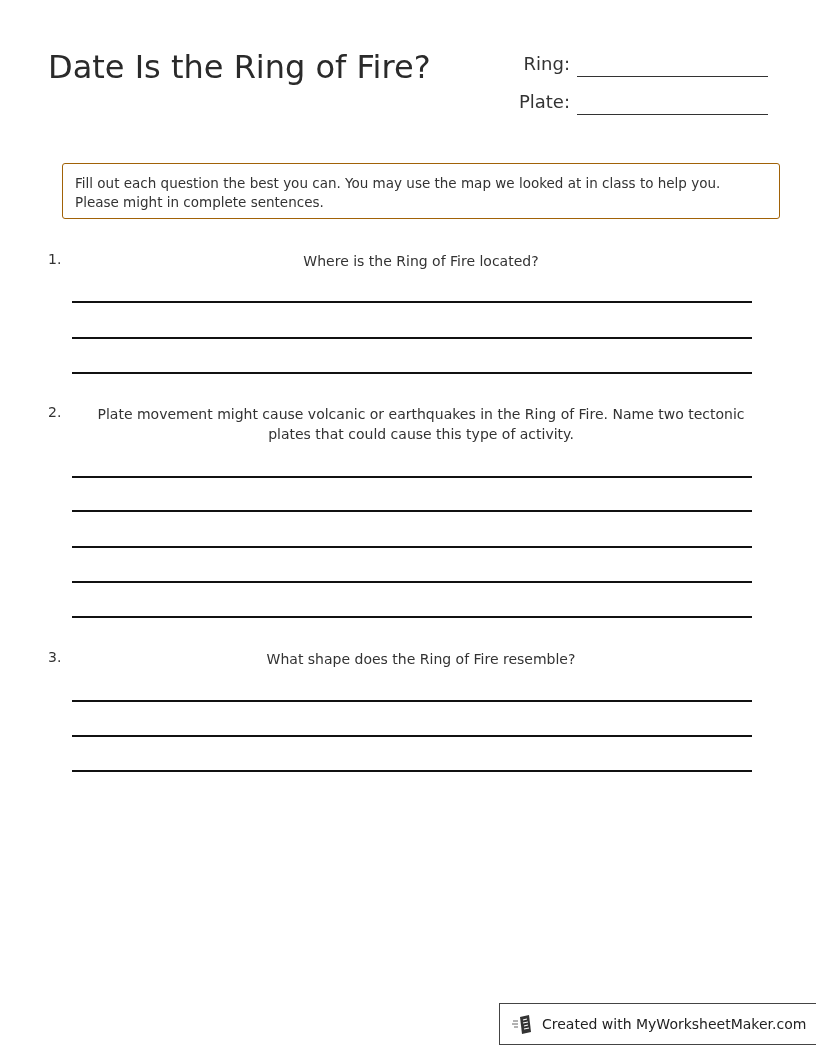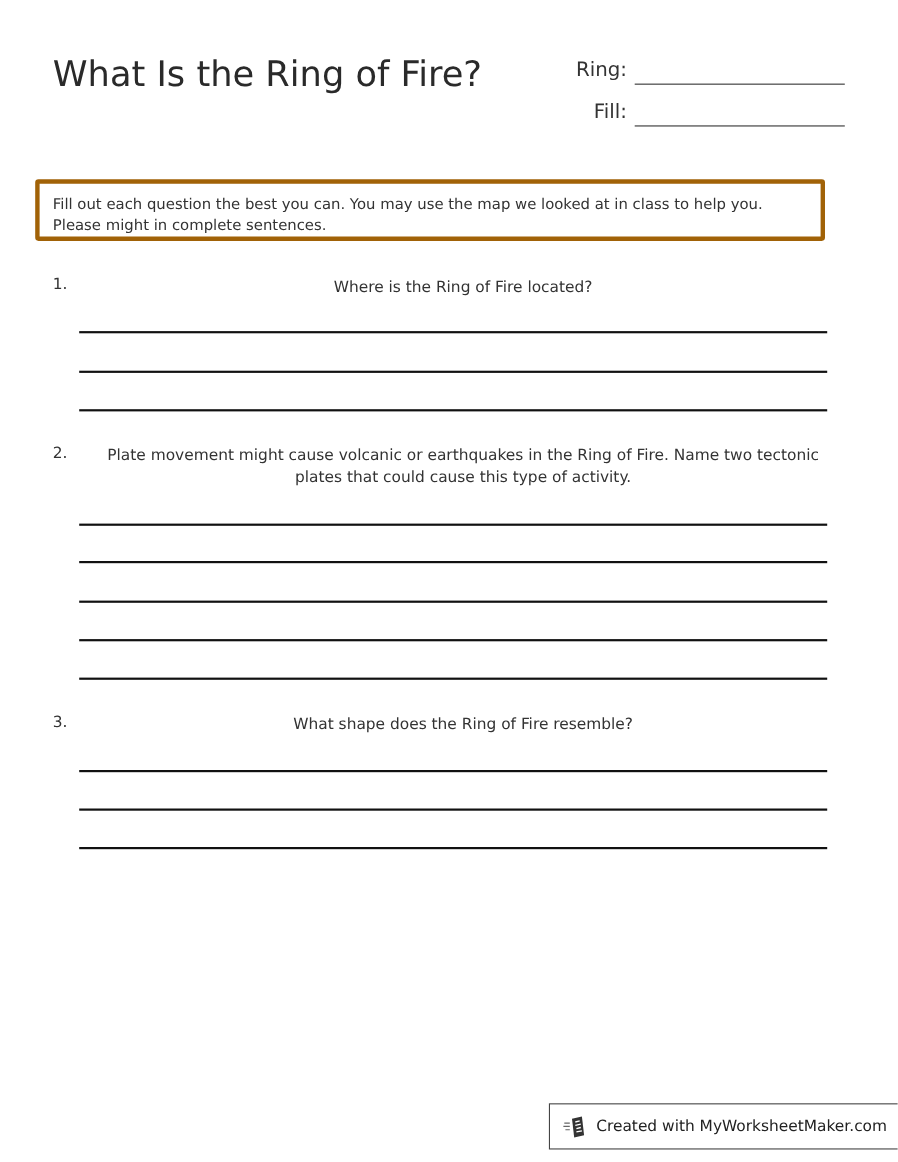--- a/index.html
+++ b/index.html
@@ -14,22 +14,22 @@
       letter-spacing: 0px;
     }
     .field-label {
       position: absolute; font-size: 18px; color: #333; text-align: right; width: 80px;
     }
     .field-line {
       position: absolute; left: 577px; width: 191px; height: 0;
       border-top: 1.5px solid #333;
     }
     .instructions {
-      position: absolute; left: 32px; top: 163px; width: 718px; height: 56px;
-      border: 4px solid #a16207; border-radius: 3px; box-sizing: border-box;
+      position: absolute; left: 62px; top: 163px; width: 718px; height: 56px;
+      border: 1px solid #a16207; border-radius: 3px; box-sizing: border-box;
       padding: 10px 12px; font-size: 13.5px; line-height: 19px; color: #333;
     }
     .q-num {
       position: absolute; left: 48px; font-size: 14px; color: #333;
     }
     .q-text {
       position: absolute; left: 76px; width: 690px; font-size: 14px; line-height: 20px; color: #333; text-align: center;
     }
     .ans-line {
       position: absolute; left: 72px; width: 680px; height: 2px; background: #111;
@@ -38,26 +38,26 @@
       position: absolute; left: 499px; top: 1003px; width: 364px; height: 42px;
       border: 1.5px solid #444; box-sizing: border-box;
       display: flex; align-items: center; padding-left: 12px;
       font-size: 14px; color: #222;
     }
     .footer .logo { width: 22px; height: 22px; margin-right: 8px; }
   </style>
 </head>
 <body>
 
-<h1 class="title">What Is the Ring of Fire?</h1>
+<h1 class="title">Date Is the Ring of Fire?</h1>
 
 <div class="field-label" style="left:490px; top:53px;">Ring:</div>
 <div class="field-line" style="top:76px;"></div>
 
-<div class="field-label" style="left:490px; top:91px;">Fill:</div>
+<div class="field-label" style="left:490px; top:91px;">Plate:</div>
 <div class="field-line" style="top:114px;"></div>
 
 <div class="instructions">
   <div>Fill out each question the best you can. You may use the map we looked at in class to help you.</div>
   <div>Please might in complete sentences.</div>
 </div>
 
 <div class="q-num" style="top:251px;">1.</div>
 <div class="q-text" style="top:251px;">Where is the Ring of Fire located?</div>
 <div class="ans-line" style="top:301px;"></div>

